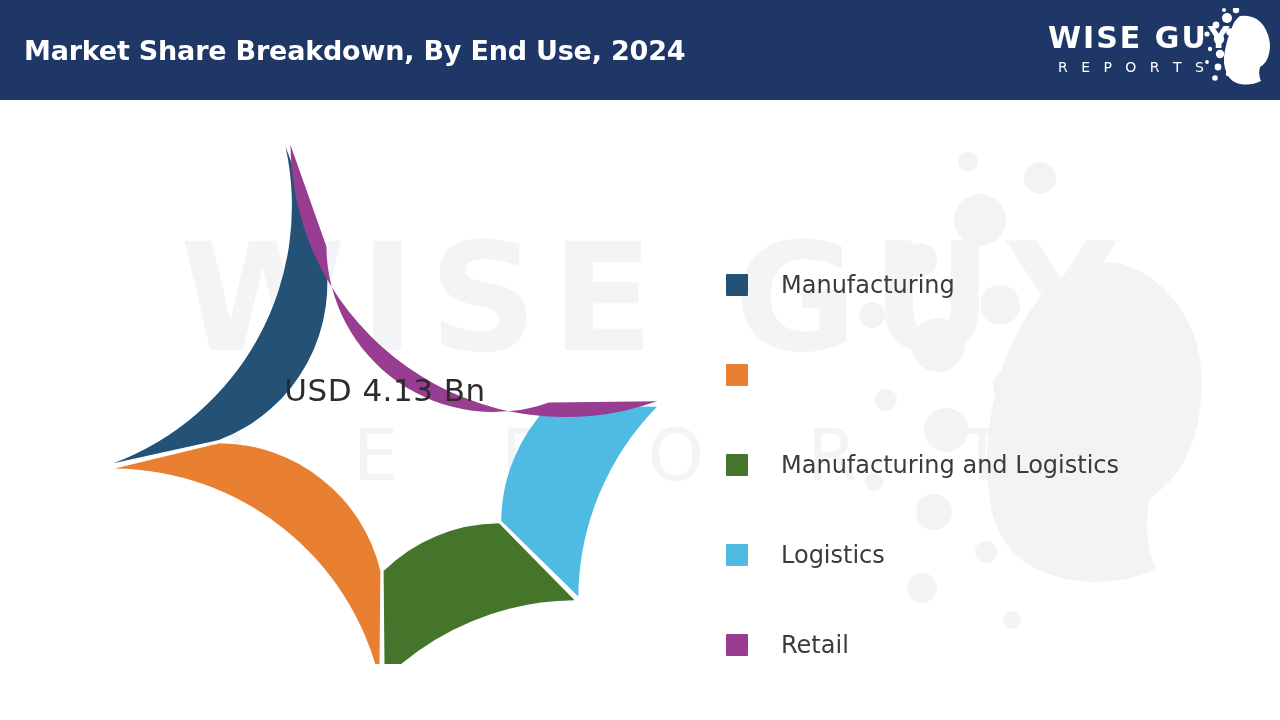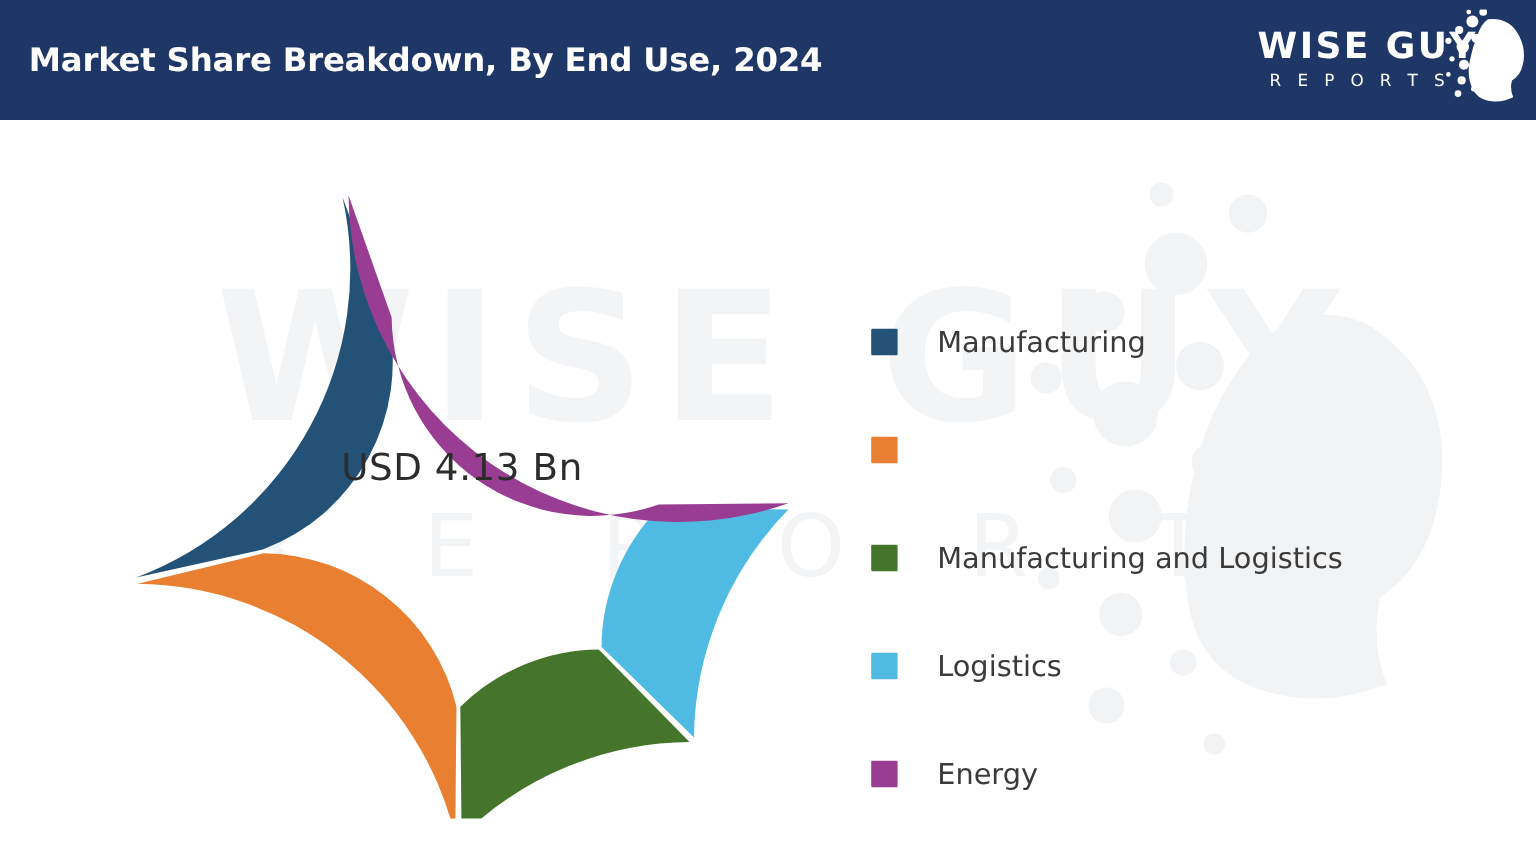--- a/index.html
+++ b/index.html
@@ -33,21 +33,21 @@
     background:#ffffff;
   }
 
   
   .watermark{
     position:absolute;left:0;top:0;width:1280px;height:620px;
     pointer-events:none;
   }
 
   .donut{
-    position:absolute;left:105px;top:22px;width:560px;height:560px;text-align:right;
+    position:absolute;left:105px;top:4px;width:560px;height:560px;text-align:right;
   }
   .donut svg{display:block;}
 
   .slice-label{
     font-family:"DejaVu Sans","Liberation Sans",sans-serif;
     font-size:22px;font-weight:bold;fill:#ffffff;
   }
   .center-label{
     position:absolute;left:105px;top:10px;width:560px;height:560px;
     display:flex;align-items:center;justify-content:center;
@@ -168,18 +168,18 @@
       <div class="legend-item">
         <span class="legend-swatch" style="background: rgb(68, 117, 43);"></span>
         <span class="legend-text">Manufacturing and Logistics</span>
       </div>
       <div class="legend-item">
         <span class="legend-swatch" style="background: rgb(79, 186, 226);"></span>
         <span class="legend-text">Logistics</span>
       </div>
       <div class="legend-item">
         <span class="legend-swatch" style="background: rgb(153, 61, 147);"></span>
-        <span class="legend-text">Energy</span>
+        <span class="legend-text">Retail</span>
       </div>
     </div>
 
   </div>
 </div>
 
 </body></html>

